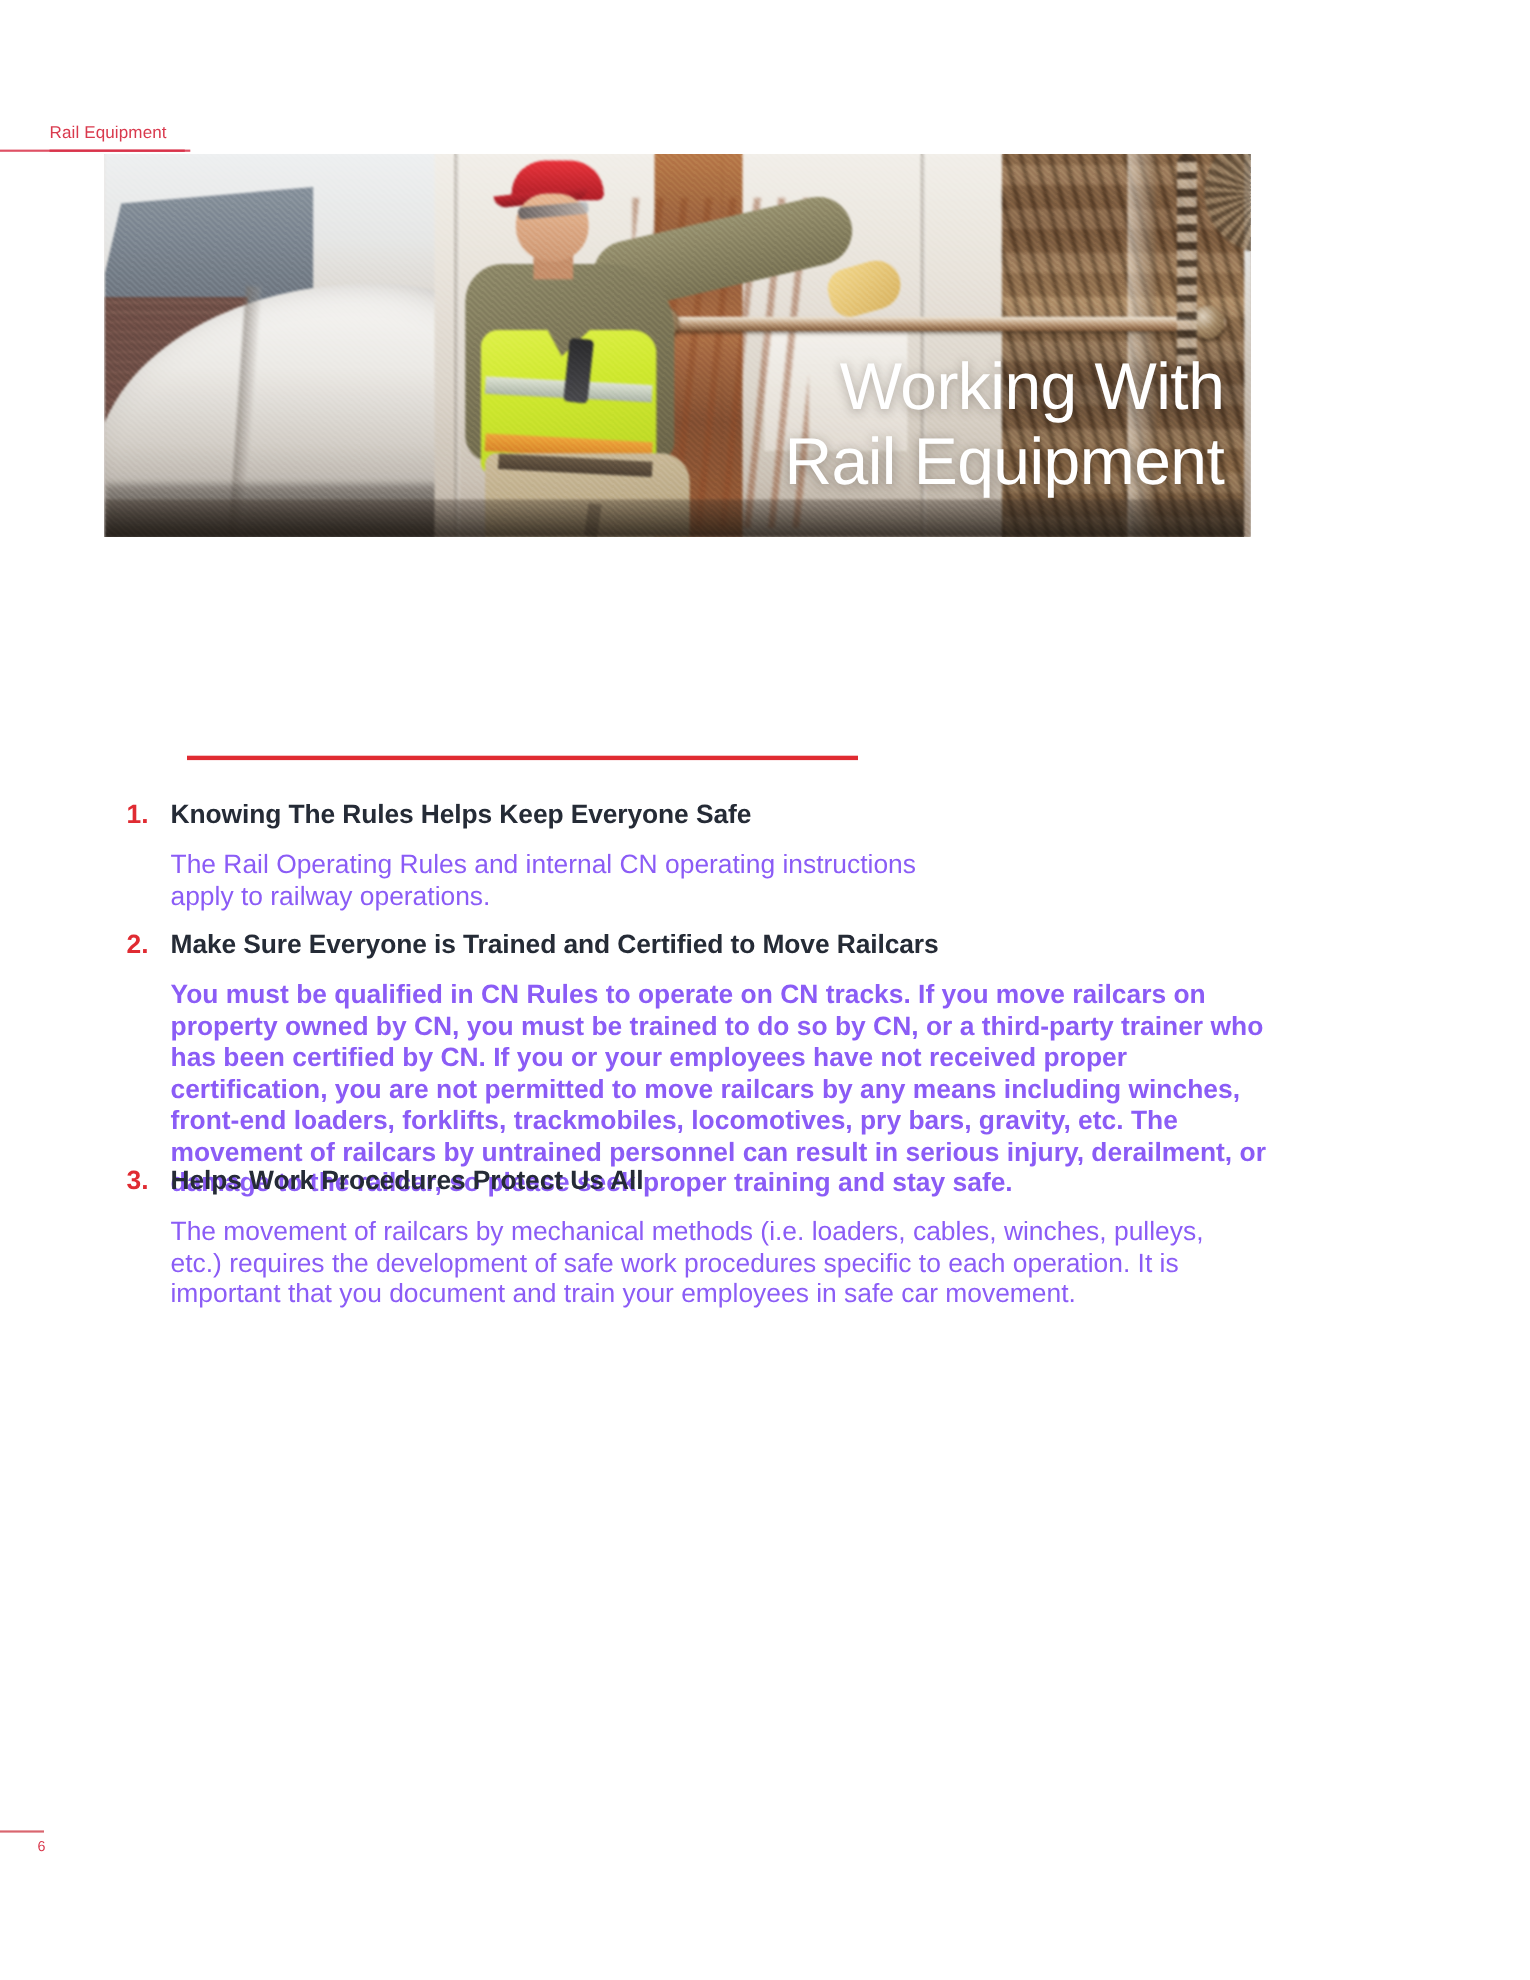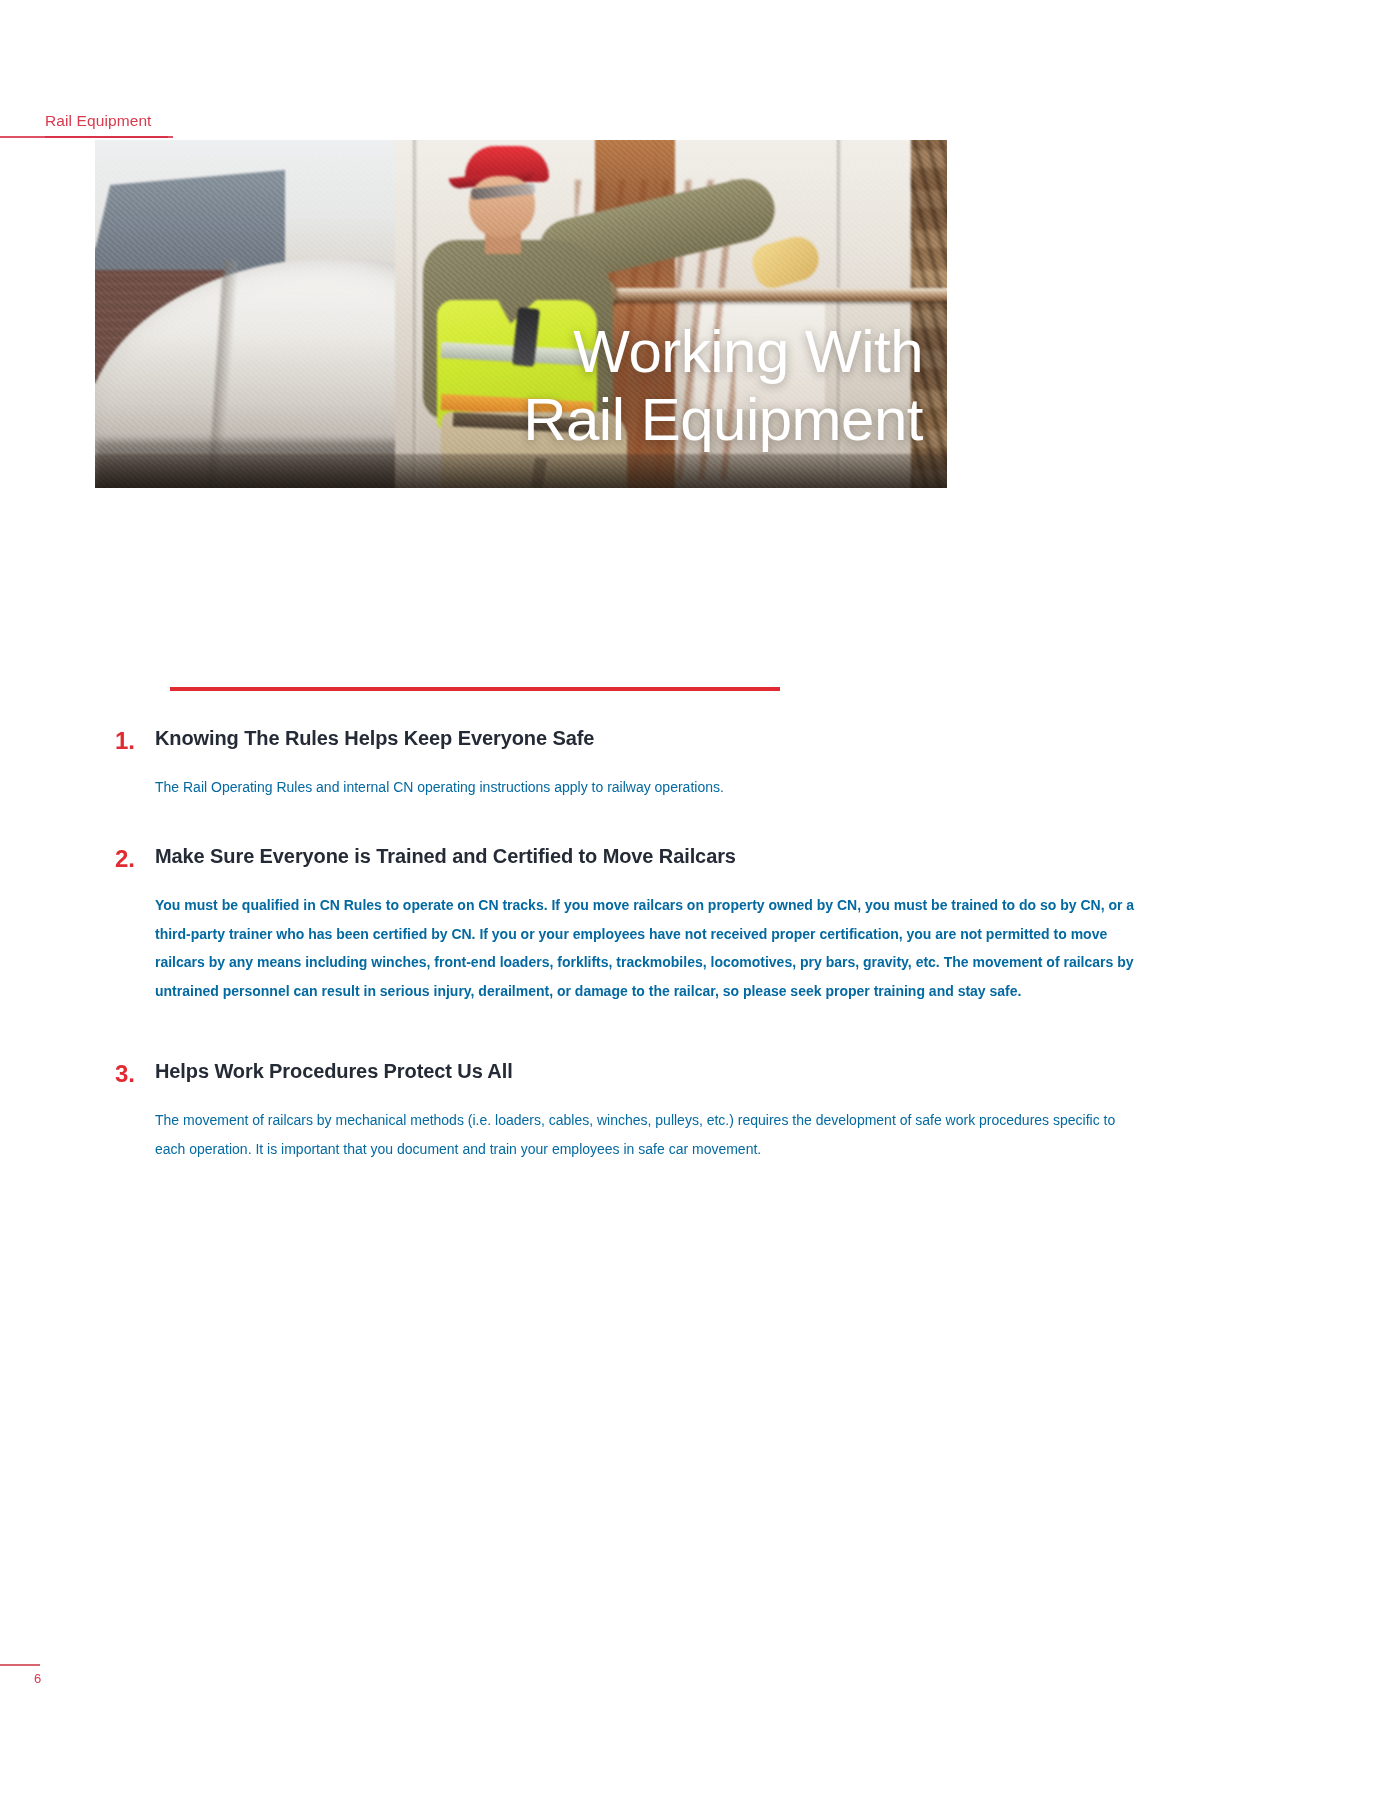--- a/index.html
+++ b/index.html
@@ -55,21 +55,21 @@
     width: 123px;
     height: 1.5px;
     background: #d9334a;
   }
 
   
   .hero {
     position: absolute;
     left: 95px;
     top: 140px;
-    width: 852px;
+    width: 1042px;
     height: 348px;
     overflow: hidden;
     background: #b9b0a6;
   }
 
   
   .hero .sky {
     position: absolute; inset: 0;
     background:
       linear-gradient(180deg,#eef0f1 0%, #e6e7e6 22%, #ded9d2 38%, #cfc6bb 55%, #b9ab9c 80%, #9c8a79 100%);
@@ -361,32 +361,32 @@
     width: 38px;
     font-size: 24px;
     font-weight: 700;
     color: #e02b32;
     text-align: left;
   }
   .item .head {
     position: absolute;
     left: 40px;
     top: 0;
-    font-size: 20px;
+    font-size: 24px;
     font-weight: 700;
     color: #252b36;
     letter-spacing: -0.1px;
     white-space: nowrap;
   }
   .item .body {
     position: absolute;
     left: 40px;
-    font-size: 14px;
+    font-size: 24px;
     line-height: 28.5px;
-    color: #0369a1;
+    color: #8b5cf6;
     width: 1000px;
   }
 
   #item-1 { top: 727px; }
   #item-1 .body { top: 46px; width: 720px; }
   #item-2 { top: 845px; }
   #item-2 .body { top: 46px; width: 1005px; font-weight: bold; }
   #item-3 { top: 1060px; }
   #item-3 .body { top: 46px; width: 985px; }
 

